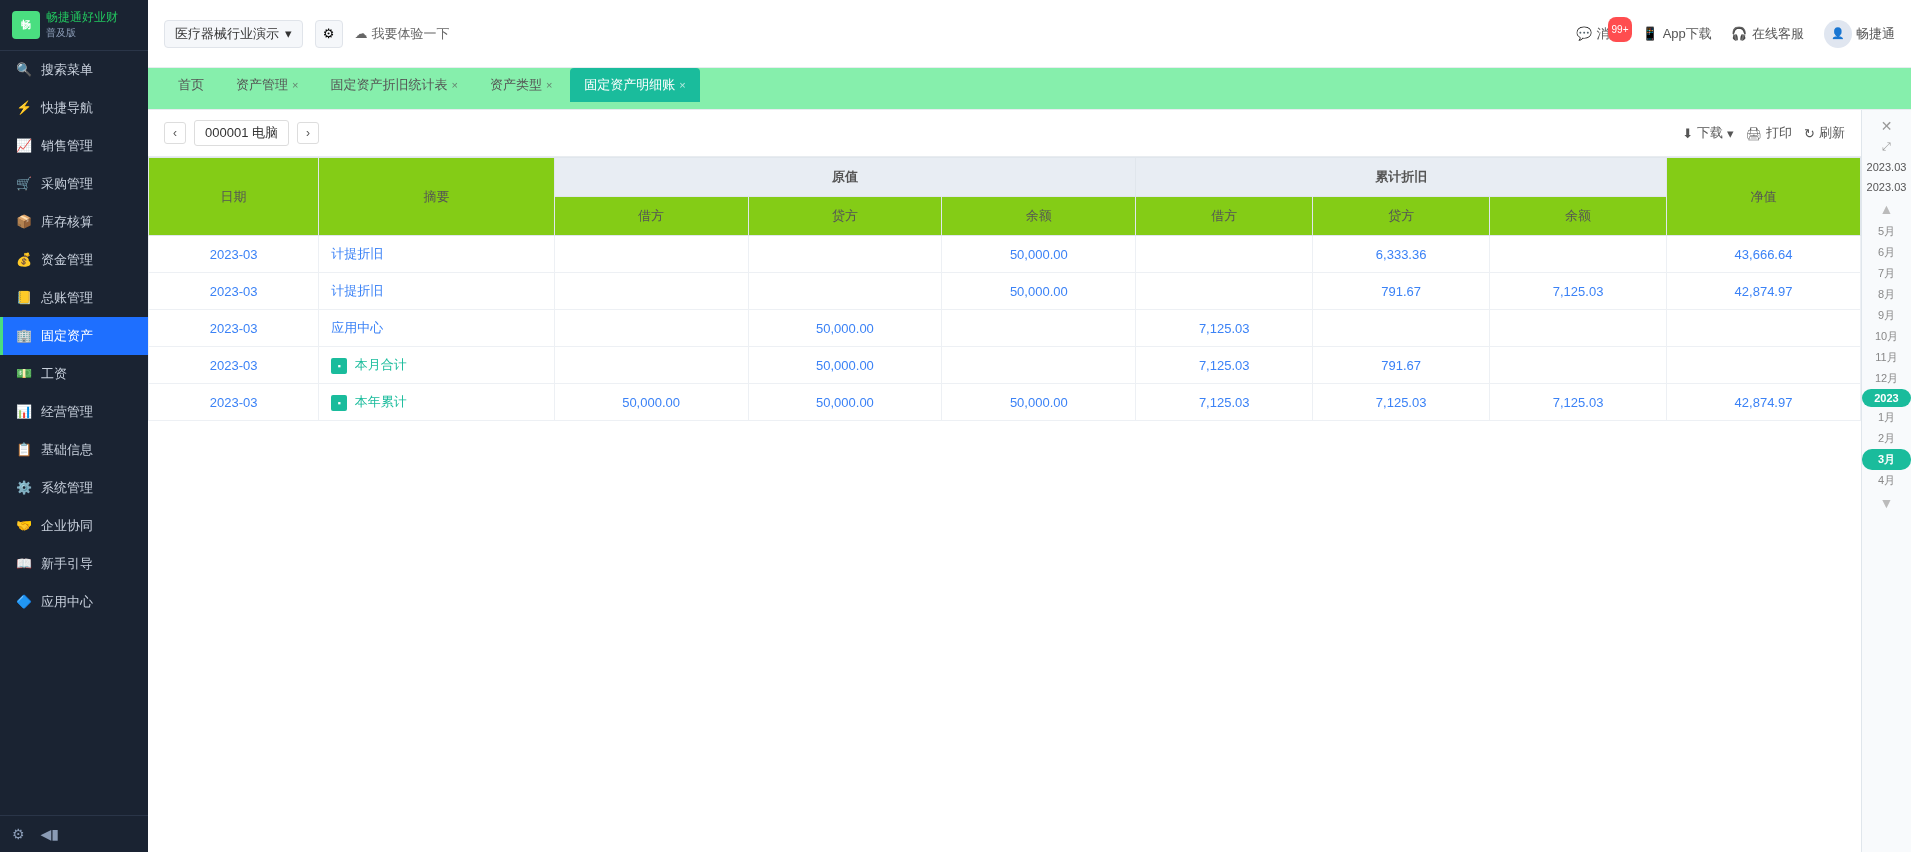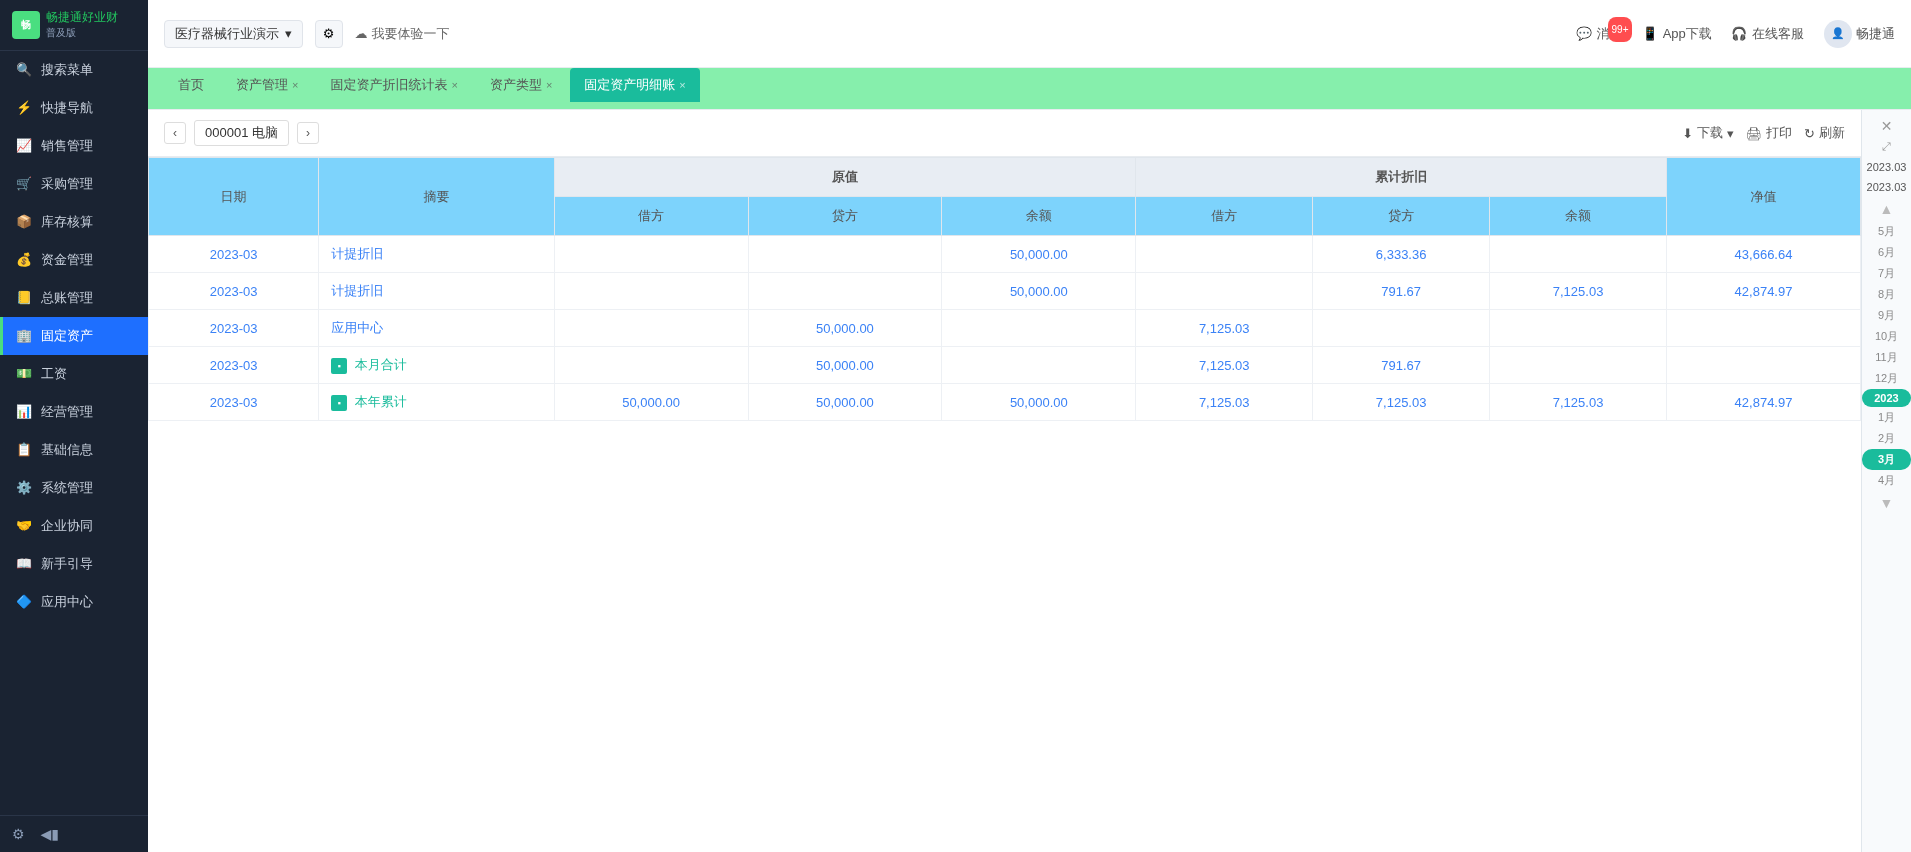--- a/index.html
+++ b/index.html
@@ -205,21 +205,21 @@
     .data-table {
       flex: 1;
       overflow: auto;
     }
     table {
       width: 100%;
       border-collapse: collapse;
       font-size: 13px;
     }
     thead th {
-      background: #7dd3fc;
+      background: #84cc16;
       color: #555;
       font-weight: 500;
       padding: 10px 12px;
       text-align: center;
       border: 1px solid #e0e6ec;
       white-space: nowrap;
     }
     thead th.header-group {
       background: #e8edf3;
       font-weight: 600;

